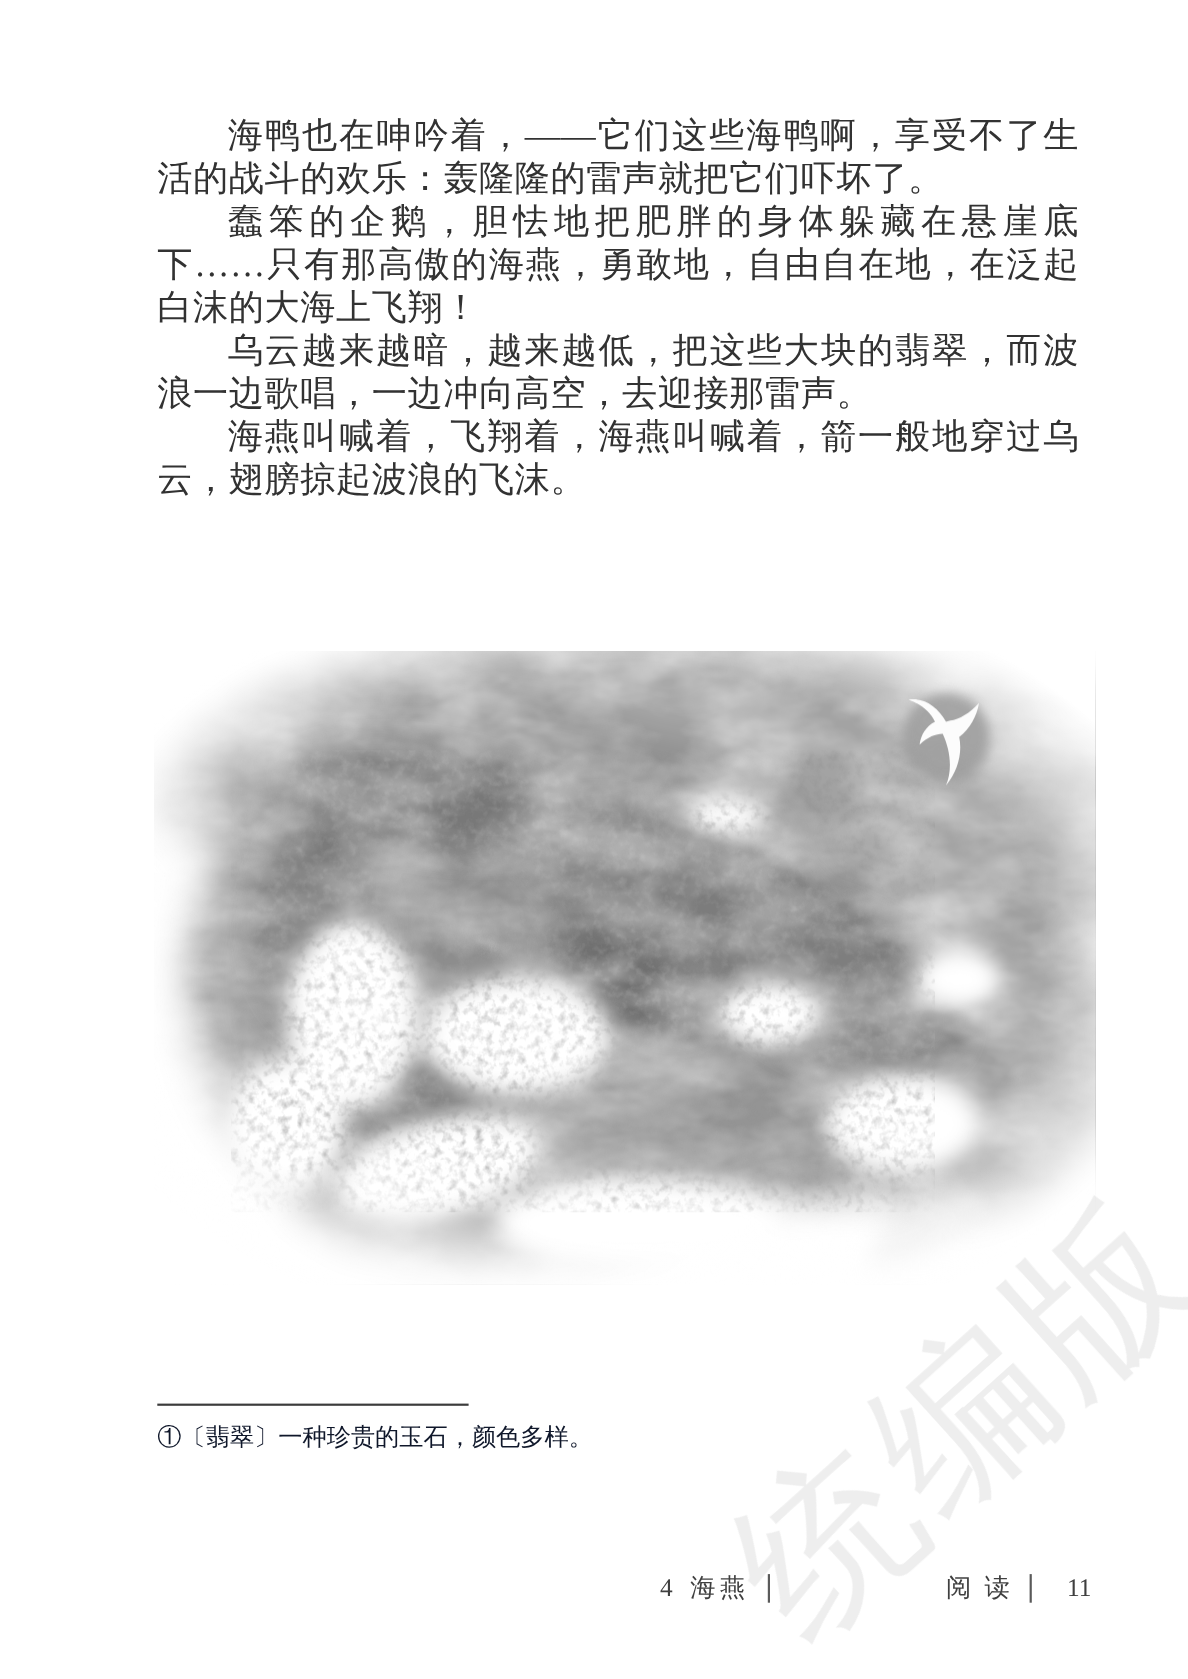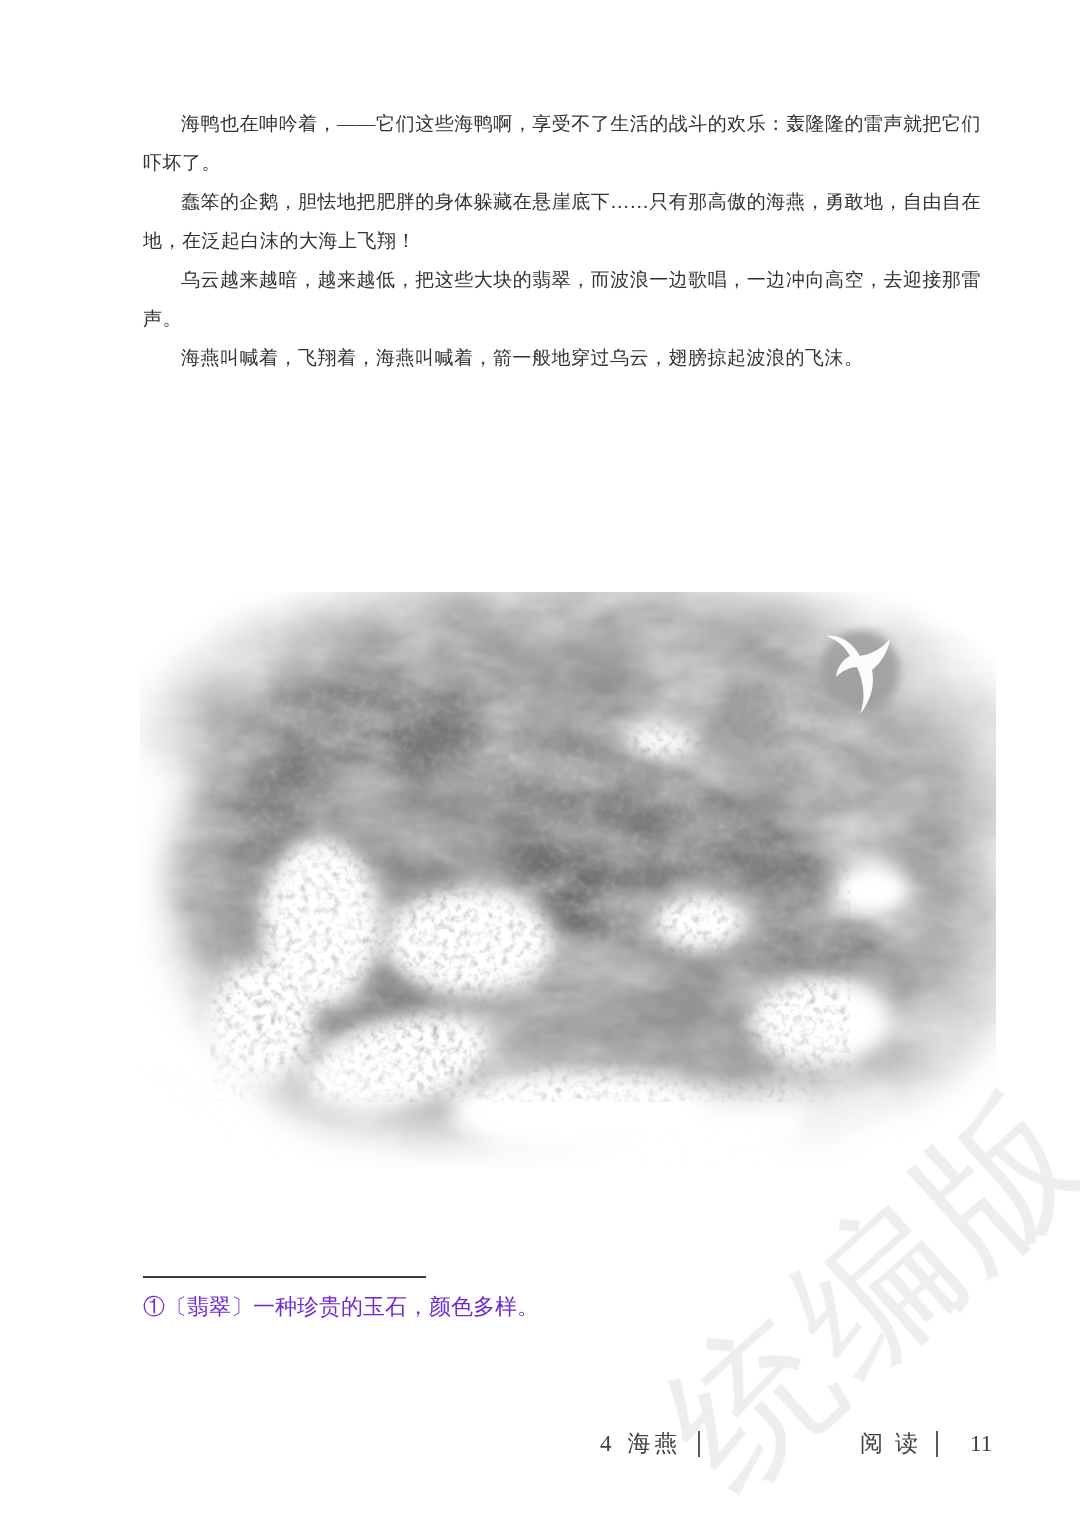--- a/index.html
+++ b/index.html
@@ -7,21 +7,21 @@
     position:relative;
     width:1080px;height:1526px;
     background:#ffffff;
     overflow:hidden;
     font-family:"Liberation Serif","DejaVu Serif",serif;
     color:#323232;
   }
   
   .text-block{
     position:absolute;left:143px;top:104px;width:838px;
-    font-size:19px;line-height:39px;
+    font-size:32px;line-height:39px;
     text-align:justify;
     letter-spacing:0.5px;
   }
   .text-block p{margin:0;text-indent:2em;}
   sup.fnref{
     font-size:0.62em;
     vertical-align:super;
     line-height:0;
   }
   
@@ -29,21 +29,21 @@
     position:absolute;left:140px;top:592px;width:856px;height:576px;
   }
   .illustration svg{display:block;}
   
   .fn-divider{
     position:absolute;left:143px;top:1276px;width:283px;height:0;
     border-top:2px solid #3c3c3c;
   }
   .footnote{
     position:absolute;left:143px;top:1292px;width:700px;
-    font-size:22px;line-height:30px;color:#6d28d9;
+    font-size:22px;line-height:30px;color:#0f172a;
   }
   
   .footer{
     position:absolute;left:0;top:1428px;width:1080px;height:34px;
     font-size:23px;color:#3f3f3f;
   }
   .footer-left{
     position:absolute;left:600px;top:0;
     display:flex;align-items:center;
   }

